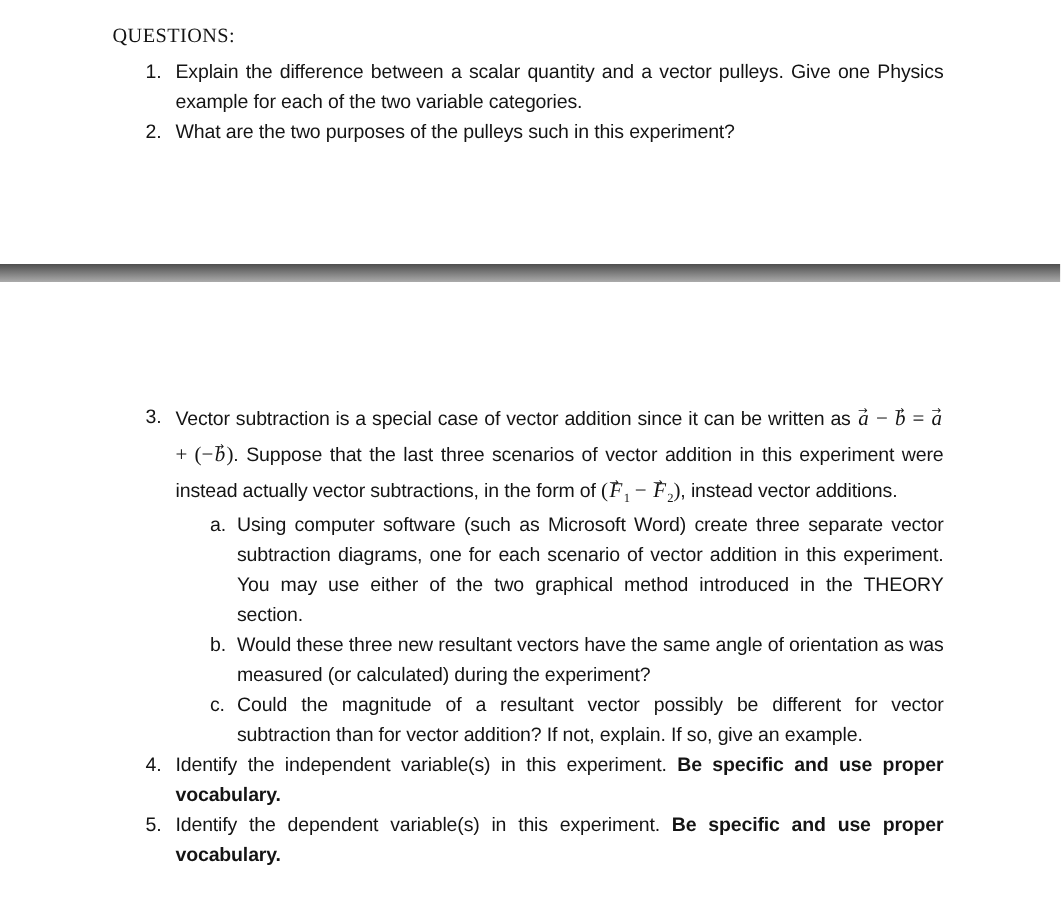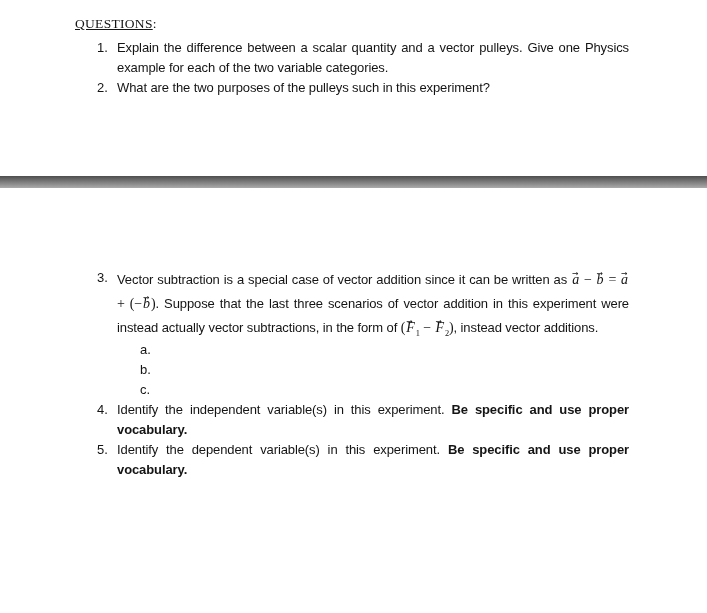--- a/index.html
+++ b/index.html
@@ -18,21 +18,21 @@
   .pg { padding-left: 75px; padding-right: 78px; }
   .pg-top { padding-top: 15px; }
   .heading {
     font-family: "Liberation Serif", serif;
     font-size: 13.5px;
     font-weight: normal;
     letter-spacing: 0.3px;
     margin: 0 0 5px 0;
     line-height: 18px;
   }
-  .hu { text-decoration: underline; }
+  .hu { }
   .qrow { display: flex; }
   .qnum { flex: 0 0 auto; width: 20px; margin-left: 22px; }
   .qtext { flex: 1; text-align: justify; }
   .subrow { display: flex; }
   .subletter { flex: 0 0 auto; width: 18px; margin-left: 65px; }
   .subtext { flex: 1; text-align: justify; }
   .gap1 { height: 78px; }
   .gap2 { height: 80px; }
   .page-divider {
     height: 12px;
@@ -86,28 +86,31 @@
 
   <section class="pg pg-bottom">
 
     <div class="qrow">
       <span class="qnum">3.</span>
       <div class="qtext">Vector subtraction is a special case of vector addition since it can be written as <span class="math"><span class="vec">a</span> − <span class="vec">b</span> = <span class="vec">a</span> + (−<span class="vec">b</span>)</span>. Suppose that the last three scenarios of vector addition in this experiment were instead actually vector subtractions, in the form of <span class="math">(<span class="vec">F</span><sub>1</sub> − <span class="vec">F</span><sub>2</sub>)</span>, instead vector additions.</div>
     </div>
 
     <div class="subrow">
       <span class="subletter">a.</span>
+      <div class="subtext">Using computer software (such as Microsoft Word) create three separate vector subtraction diagrams, one for each scenario of vector addition in this experiment. You may use either of the two graphical method introduced in the THEORY section.</div>
     </div>
 
     <div class="subrow">
       <span class="subletter">b.</span>
+      <div class="subtext">Would these three new resultant vectors have the same angle of orientation as was measured (or calculated) during the experiment?</div>
     </div>
 
     <div class="subrow">
       <span class="subletter">c.</span>
+      <div class="subtext">Could the magnitude of a resultant vector possibly be different for vector subtraction than for vector addition? If not, explain. If so, give an example.</div>
     </div>
 
     <div class="qrow">
       <span class="qnum">4.</span>
       <div class="qtext">Identify the independent variable(s) in this experiment. <b>Be specific and use proper vocabulary.</b></div>
     </div>
 
     <div class="qrow">
       <span class="qnum">5.</span>
       <div class="qtext">Identify the dependent variable(s) in this experiment. <b>Be specific and use proper vocabulary.</b></div>

